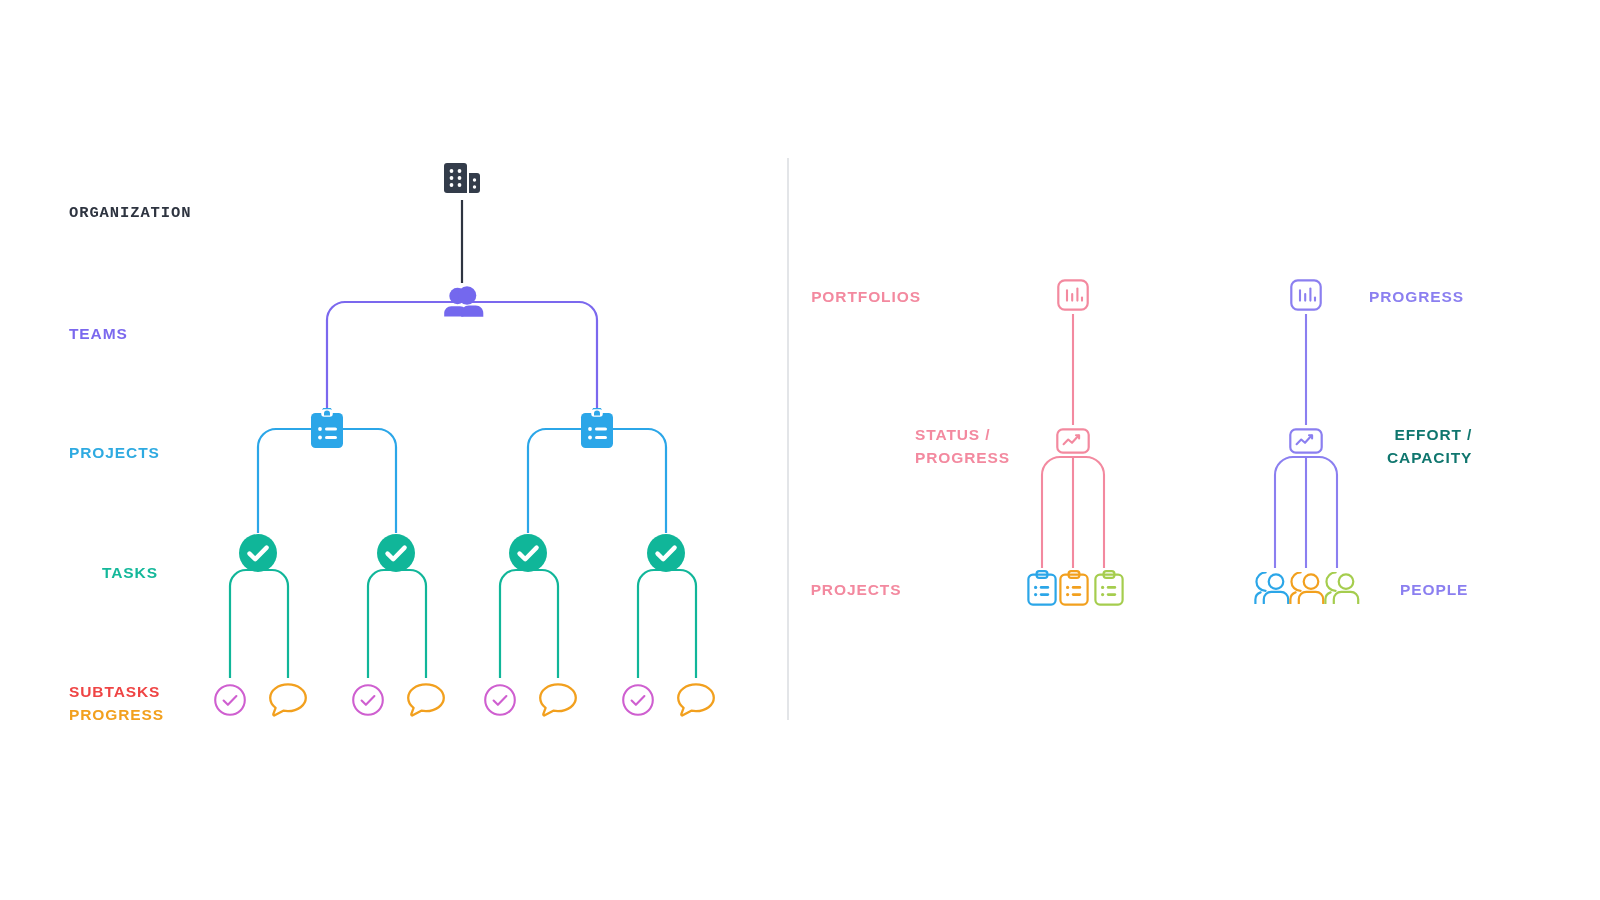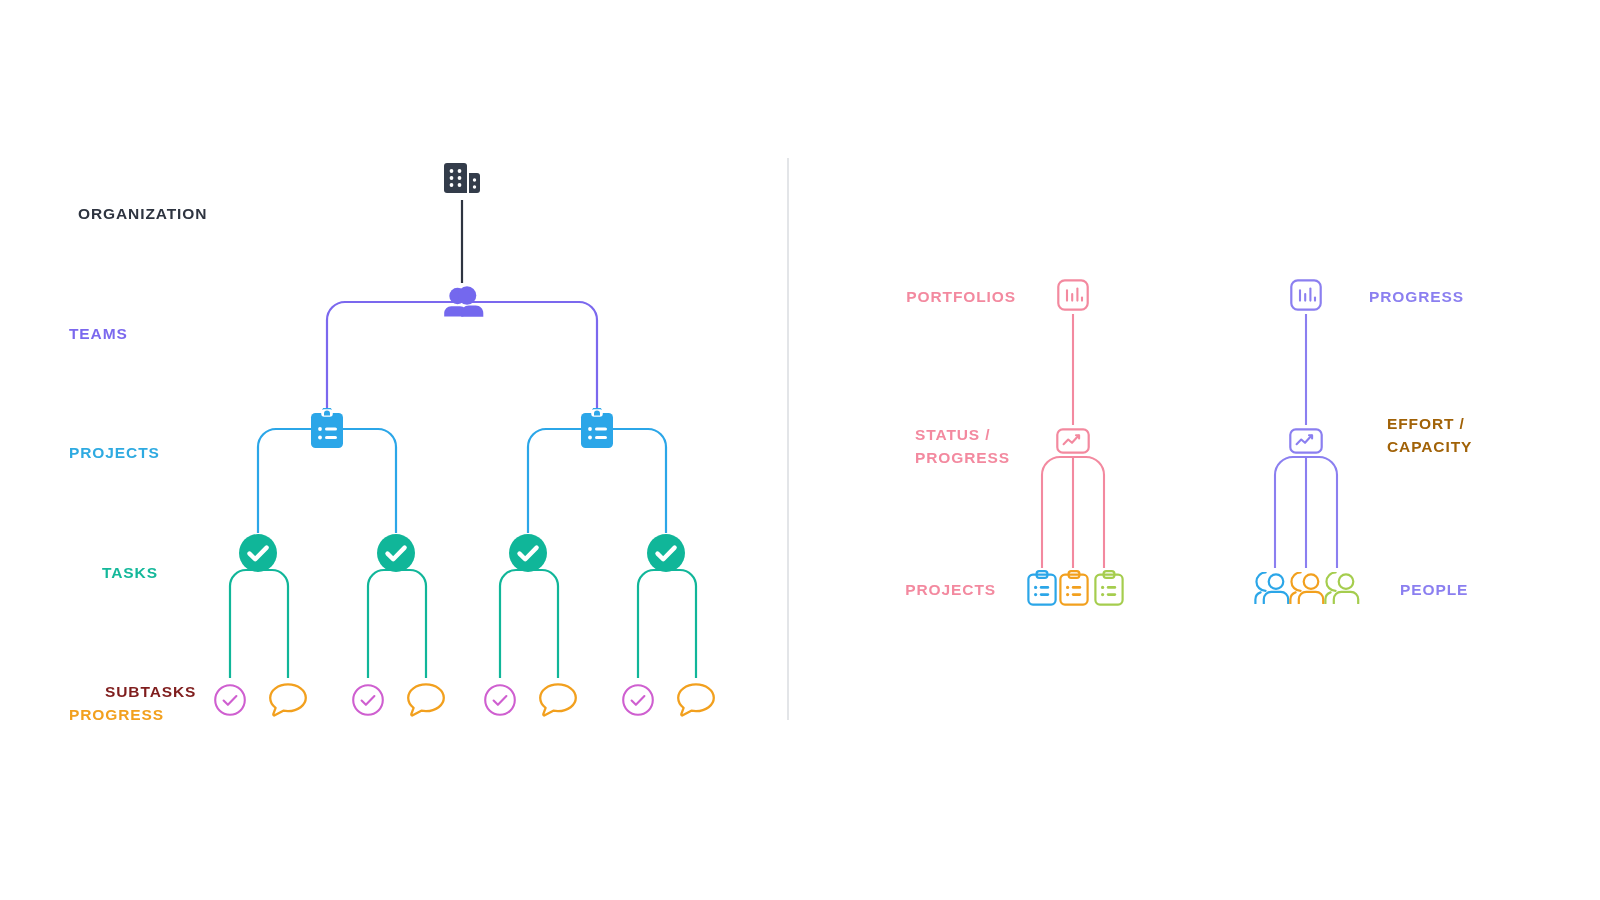--- a/index.html
+++ b/index.html
@@ -32,21 +32,21 @@
   .lbl {
     position: absolute;
     font-family: "Liberation Sans", sans-serif;
     font-weight: bold;
     font-size: 15.5px;
     letter-spacing: 0.9px;
     white-space: pre;
     line-height: 23px;
   }
   .lbl-left { text-align: left; }
-  .lbl-right { text-align: right; }
+  .lbl-right { text-align: center; }
 </style>
 </head>
 <body>
 
 <div class="stage">
 
   <svg class="diagram" viewBox="0 0 1600 900">
     <defs>
 
       <symbol id="ic-building" viewBox="0 0 40 34">
@@ -258,39 +258,39 @@
         </g>
       <g color="#f2a01e">
           <use href="#ic-people-outline" x="1289" y="572" width="42" height="32"></use>
         </g>
       <g color="#a5cd4e">
           <use href="#ic-people-outline" x="1324" y="572" width="42" height="32"></use>
         </g>
     </g>
   </svg>
 
-  <div class="lbl lbl-left" style="left:78px; top:202px; color:#2e3440;">ORGANIZATION</div>
+  <div class="lbl lbl-left" style="left:69px; top:202px; color:#2e3440;font-family:Liberation Mono, monospace;">ORGANIZATION</div>
 
   <div class="lbl lbl-left" style="left:69px; top:322px; color:#7b68ee;">TEAMS</div>
 
   <div class="lbl lbl-left" style="left:69px; top:441px; color:#2eaae1;">PROJECTS</div>
 
   <div class="lbl lbl-left" style="left:69px; top:561px; color:#14b89a;margin-left:33px;">TASKS</div>
 
-  <div class="lbl lbl-left" style="left:69px; top:680px; color:#7f1d1d;margin-left:36px;">SUBTASKS</div>
+  <div class="lbl lbl-left" style="left:69px; top:680px; color:#ef4444;">SUBTASKS</div>
 
   <div class="lbl lbl-left" style="left:69px; top:703px; color:#f2a01e;">PROGRESS</div>
 
   <div class="lbl lbl-right" style="left:716px; top:285px; width:300px; color:#f3899f;">PORTFOLIOS</div>
 
   <div class="lbl lbl-left" style="left:915px; top:423px; color:#f3899f;">STATUS /
 PROGRESS</div>
 
   <div class="lbl lbl-right" style="left:716px; top:578px; width:280px; color:#f3899f;">PROJECTS</div>
 
   <div class="lbl lbl-left" style="left:1369px; top:285px; color:#8b7ff0;">PROGRESS</div>
 
-  <div class="lbl lbl-left" style="left:1387px; top:412px; color:#a16207;">EFFORT /
+  <div class="lbl lbl-left" style="left:1387px; top:423px; color:#0f766e;text-align:right;">EFFORT /
 CAPACITY</div>
 
   <div class="lbl lbl-left" style="left:1400px; top:578px; color:#8b7ff0;text-align:center;">PEOPLE</div>
 
 </div>
 
 </body></html>

